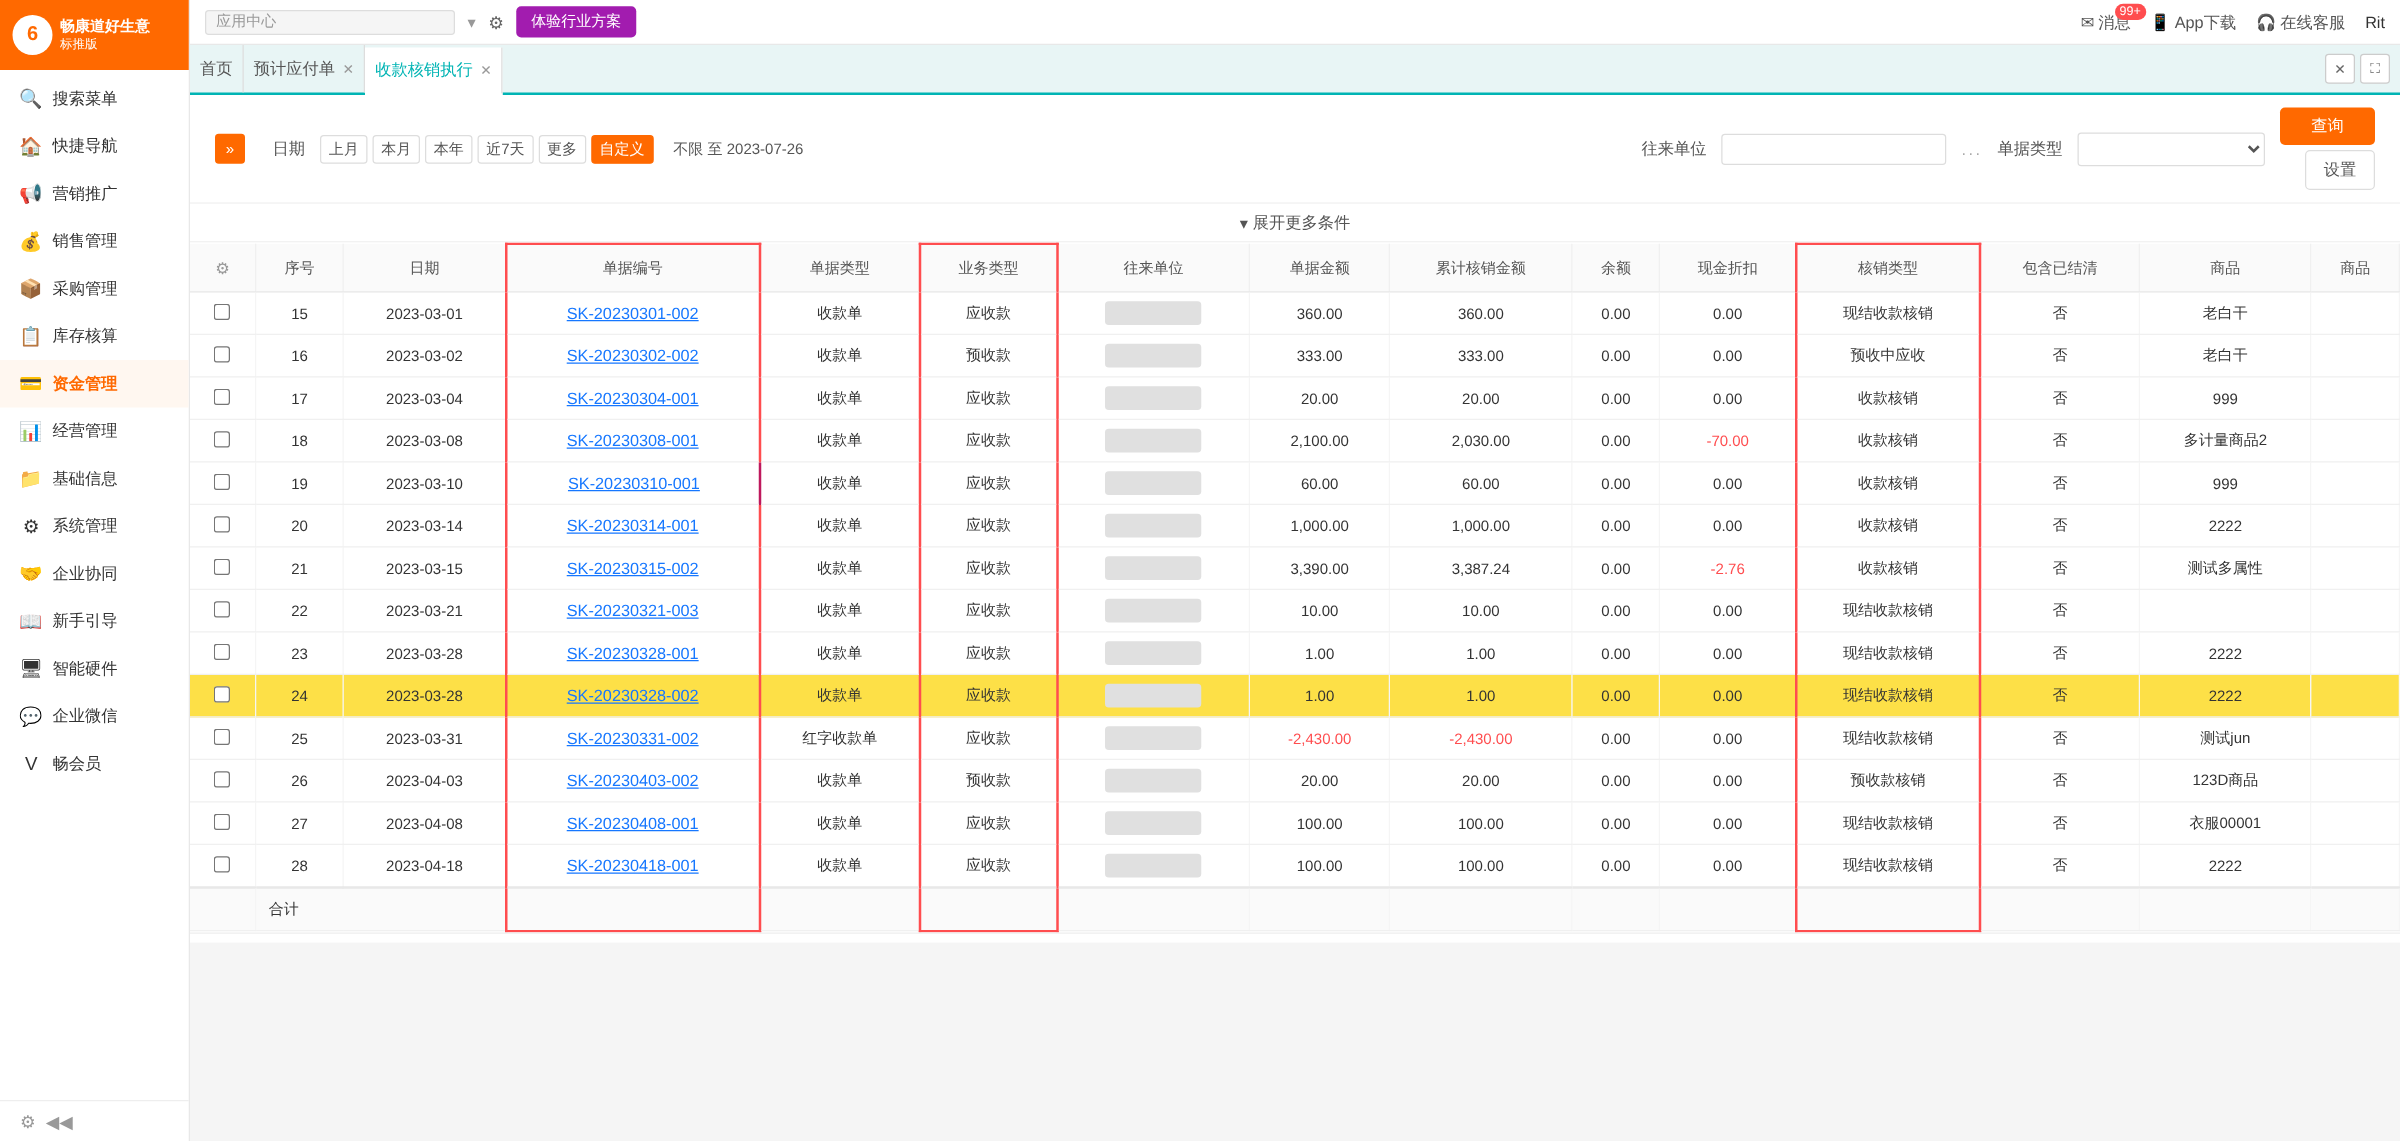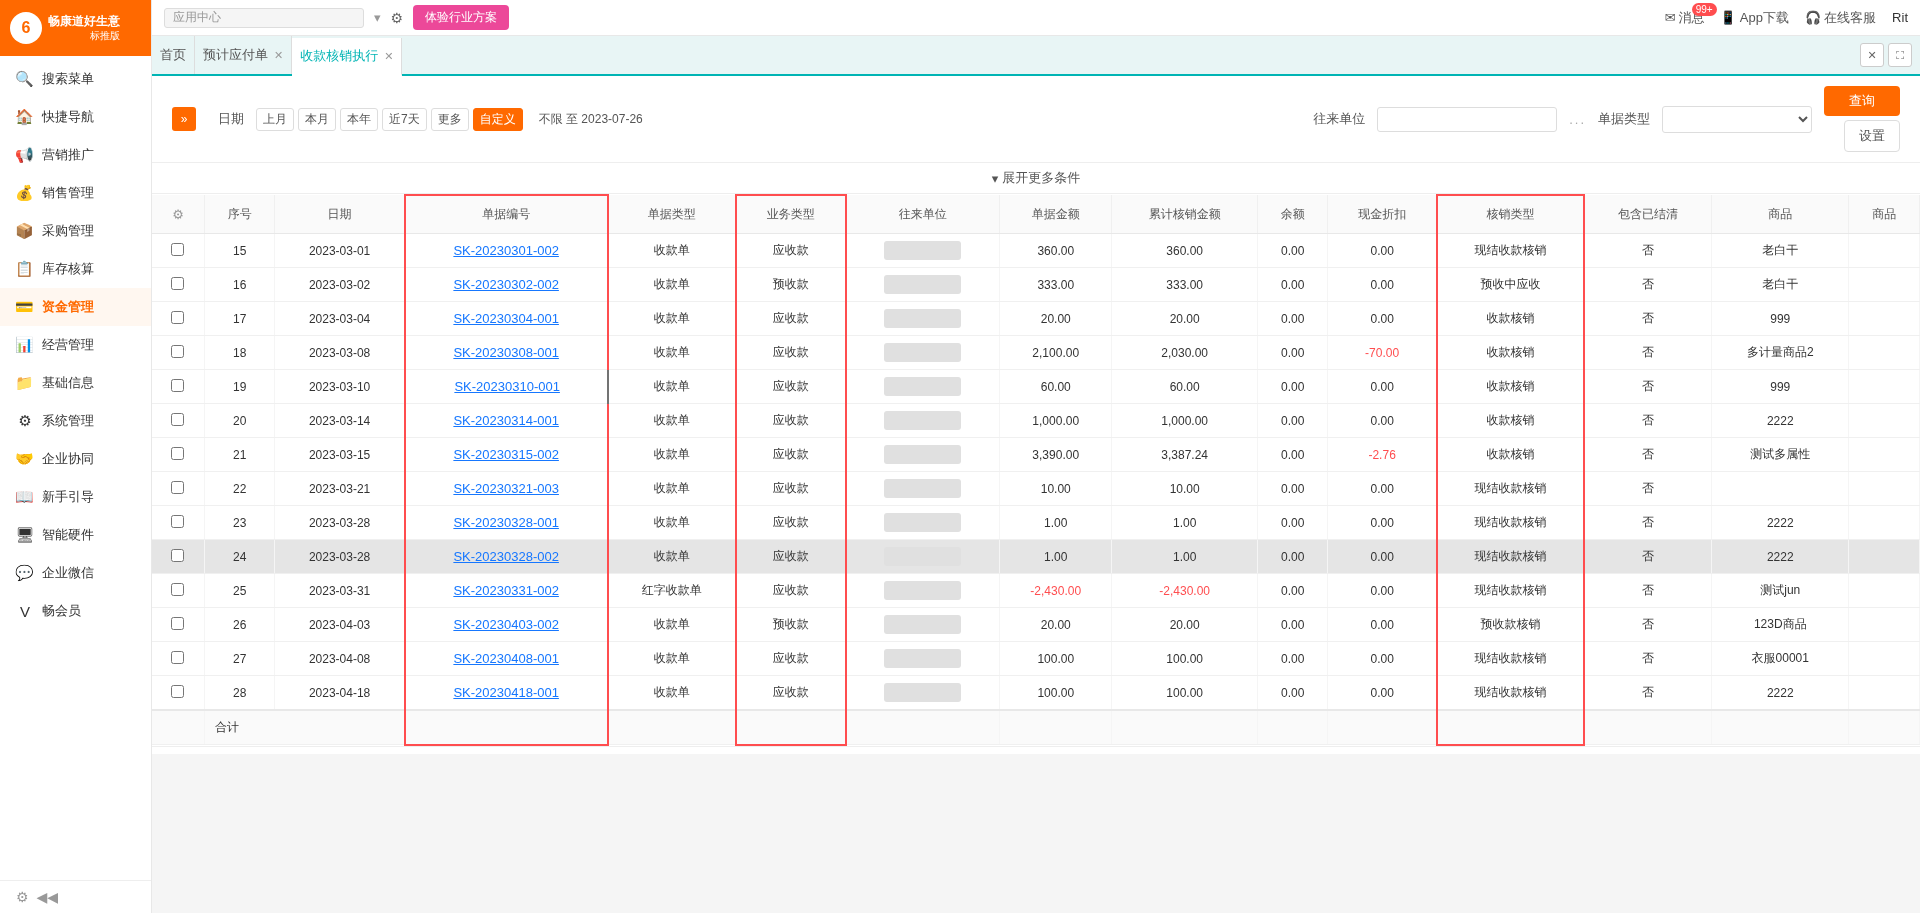--- a/index.html
+++ b/index.html
@@ -5,37 +5,37 @@
     * { box-sizing: border-box; margin: 0; padding: 0; font-family: 'Microsoft YaHei', Arial, sans-serif; font-size: 13px; }
     body { background: #f5f5f5; display: flex; height: 913px; overflow: hidden; }
 
     
     .sidebar { width: 152px; background: #fff; display: flex; flex-direction: column; border-right: 1px solid #e8e8e8; flex-shrink: 0; }
     .sidebar-logo { background: #ff6900; color: #fff; padding: 8px 10px; display: flex; align-items: center; gap: 6px; height: 56px; }
     .sidebar-logo-icon { width: 32px; height: 32px; background: #fff; border-radius: 50%; display: flex; align-items: center; justify-content: center; }
     .sidebar-logo-icon span { color: #ff6900; font-weight: bold; font-size: 16px; }
     .sidebar-logo-text { display: flex; flex-direction: column; line-height: 1.3; }
     .sidebar-logo-text .line1 { font-size: 12px; font-weight: bold; }
-    .sidebar-logo-text .line2 { font-size: 10px; text-align: right; }
+    .sidebar-logo-text .line2 { font-size: 10px; }
     .sidebar-nav { flex: 1; overflow-y: auto; padding: 4px 0; }
     .sidebar-item { display: flex; align-items: center; gap: 8px; padding: 10px 16px; cursor: pointer; color: #333; transition: background 0.2s; }
     .sidebar-item.active { background: #fff7f0; color: #ff6900; font-weight: bold; }
     .sidebar-item-icon { width: 18px; height: 18px; display: flex; align-items: center; justify-content: center; font-size: 15px; }
     .sidebar-bottom { padding: 8px 16px; display: flex; gap: 8px; border-top: 1px solid #eee; }
     .sidebar-bottom-icon { cursor: pointer; color: #999; font-size: 14px; }
 
     
     .main { flex: 1; display: flex; flex-direction: column; overflow: hidden; }
 
     
     .topbar { height: 36px; background: #fff; border-bottom: 1px solid #e8e8e8; display: flex; align-items: center; padding: 0 12px; gap: 10px; }
     .topbar-url { background: #f5f5f5; border: 1px solid #ddd; border-radius: 3px; padding: 2px 8px; font-size: 12px; color: #999; width: 200px; }
     .topbar-dropdown { color: #999; cursor: pointer; }
     .topbar-gear { color: #666; cursor: pointer; font-size: 14px; }
-    .topbar-btn { background: #ec4899; color: #fff; border: none; border-radius: 4px; padding: 4px 12px; cursor: pointer; font-size: 12px; }
+    .topbar-btn { background: #a21caf; color: #fff; border: none; border-radius: 4px; padding: 4px 12px; cursor: pointer; font-size: 12px; }
     .topbar-spacer { flex: 1; }
     .topbar-right { display: flex; align-items: center; gap: 16px; color: #555; font-size: 12px; }
     .topbar-msg { display: flex; align-items: center; gap: 3px; cursor: pointer; position: relative; }
     .topbar-badge { background: #ff4d4f; color: #fff; border-radius: 10px; padding: 1px 4px; font-size: 10px; position: absolute; top: -6px; right: -12px; }
     .topbar-icon-btn { display: flex; align-items: center; gap: 3px; cursor: pointer; }
 
     
     .tabs { height: 40px; background: #e8f5f5; display: flex; align-items: center; padding: 0 0; border-bottom: 2px solid #00b4b4; }
     .tab { padding: 8px 8px; cursor: pointer; color: #555; font-size: 13px; display: flex; align-items: center; gap: 6px; border-right: 1px solid #ddd; height: 100%; }
     .tab.active { background: #fff; color: #00b4b4; border-bottom: 2px solid #fff; position: relative; top: 2px; }
@@ -69,21 +69,21 @@
     .filter-set-btn { background: #fff; color: #555; border: 1px solid #ddd; border-radius: 4px; padding: 6px 14px; cursor: pointer; font-size: 13px; margin-left: 20px; }
     .expand-more { text-align: center; padding: 6px; background: #fff; border-bottom: 1px solid #eee; }
     .expand-more-btn { color: #555; font-size: 12px; cursor: pointer; display: inline-flex; align-items: center; gap: 4px; }
 
     
     .table-container { background: #fff; margin: 0; overflow-x: auto; }
     table { width: 100%; border-collapse: collapse; min-width: 1200px; }
     thead tr { background: #fafafa; }
     th { padding: 10px 10px; text-align: center; color: #555; font-weight: 500; border-bottom: 1px solid #e8e8e8; border-right: 1px solid #f0f0f0; font-size: 12px; white-space: nowrap; }
     td { padding: 8px 10px; text-align: center; color: #333; border-bottom: 1px solid #f0f0f0; border-right: 1px solid #f5f5f5; font-size: 12px; white-space: nowrap; }
-    tr.highlighted td { background: #e5e5e5; }
+    tr.highlighted td { background: #fde047; }
     .link { color: #1677ff; text-decoration: underline; cursor: pointer; }
     .negative { color: #ff4d4f; }
     .settings-icon { color: #999; cursor: pointer; }
 
     
     .total-row td { background: #fafafa; font-weight: 500; border-top: 2px solid #e8e8e8; }
 
     
     .table-scroll { background: #fff; height: 8px; border-top: 1px solid #eee; }
   </style>
@@ -339,21 +339,21 @@
       <td class="negative">-70.00</td>
       <td style="border-left:2px solid #ff4d4f;border-right:2px solid #ff4d4f;">收款核销</td>
       <td>否</td>
       <td>多计量商品2</td>
       <td></td>
     </tr>
             <tr>
       <td><input type="checkbox" style=""></td>
       <td>19</td>
       <td>2023-03-10</td>
-      <td style="border-left:2px solid #ff4d4f;border-right:2px solid #737373;padding-left:12px;"><span class="link">SK-20230310-001</span></td>
+      <td style="border-left:2px solid #ff4d4f;border-right:2px solid #be185d;padding-left:12px;"><span class="link">SK-20230310-001</span></td>
       <td>收款单</td>
       <td style="border-left:2px solid #ff4d4f;border-right:2px solid #ff4d4f;">应收款</td>
       <td><span style="background:#e0e0e0;color:#e0e0e0;border-radius:3px;padding:2px 20px;">████</span></td>
       <td class="">60.00</td>
       <td class="">60.00</td>
       <td>0.00</td>
       <td class="">0.00</td>
       <td style="border-left:2px solid #ff4d4f;border-right:2px solid #ff4d4f;">收款核销</td>
       <td>否</td>
       <td>999</td>

